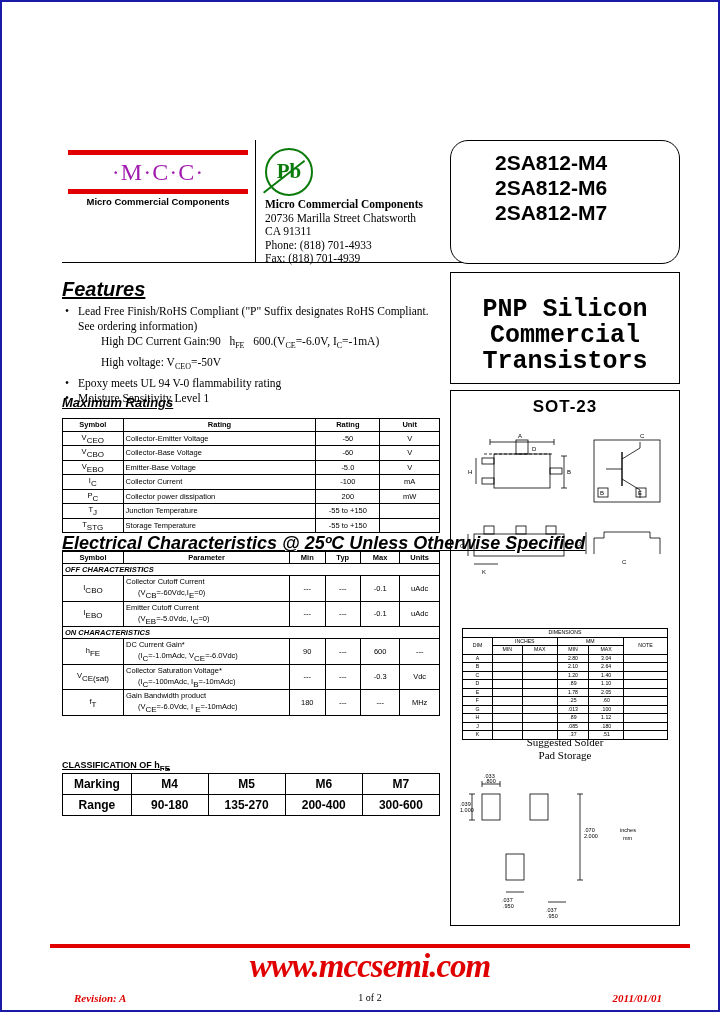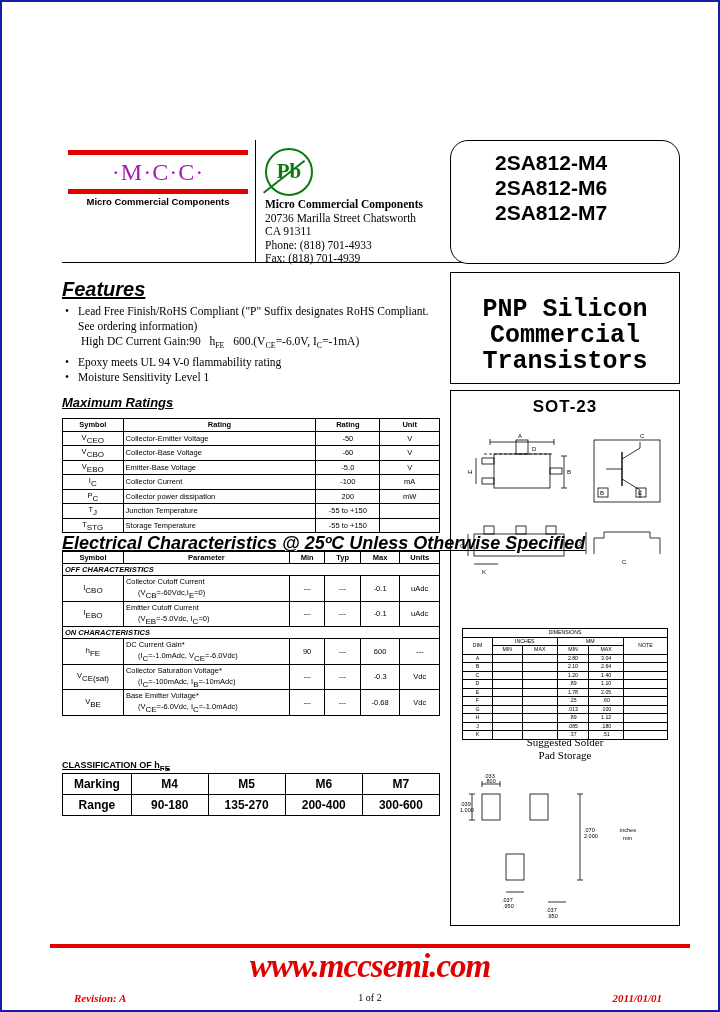--- a/index.html
+++ b/index.html
@@ -85,21 +85,21 @@
     font-weight:bold;font-style:italic;font-size:20px;
     text-decoration:underline;
   }
   .feat{
     position:absolute;left:52px;top:294px;width:380px;
     font-size:11.5px;line-height:14.5px;
   }
   .feat ul{margin:0;padding-left:16px;list-style:none;}
   .feat li{position:relative;margin-bottom:1px;}
   .feat li .bullet{position:absolute;left:-13px;top:0;}
-  .indent{padding-left:3px;}
+  .indent{padding-left:3px;margin-left:20px;}
   sub{font-size:8px;}
   
   .sec-title{
     font-family:"Liberation Sans", sans-serif;
     font-weight:bold;font-style:italic;font-size:13px;
     text-decoration:underline;
   }
   #maxr-title{position:absolute;left:52px;top:385px;}
   table.grid{
     border-collapse:collapse;font-size:7.5px;
@@ -198,20 +198,23 @@
     <div class="pnp-t">PNP Silicon</div>
     <div class="pnp-t" style="padding-top:0">Commercial Transistors</div>
   </div>
 
   <div class="features-title">Features</div>
   <div class="feat">
     <ul>
       <li><span class="bullet">•</span><span>Lead Free Finish/RoHS Compliant ("P" Suffix designates RoHS Compliant.  See ordering information)</span></li>
       <li style="list-style:none">
         <span class="indent">High DC Current Gain:90&nbsp;&nbsp; h<sub>FE</sub>&nbsp;&nbsp; 600.(V<sub>CE</sub>=-6.0V, I<sub>C</sub>=-1mA)</span>
+      </li>
+      <li style="list-style:none">
+        <span class="indent">High voltage: V<sub>CEO</sub>=-50V</span>
       </li>
       <li><span class="bullet">•</span><span>Epoxy meets UL 94 V-0 flammability rating</span></li>
       <li><span class="bullet">•</span><span>Moisture Sensitivity Level 1</span></li>
     </ul>
   </div>
 
   <div class="sec-title" id="maxr-title">Maximum Ratings</div>
   <table class="grid" id="maxtable">
     <tbody>
           <tr>
@@ -320,29 +323,29 @@
       <td class="l">
         <div>Collector Saturation Voltage*</div>
         <div style="padding-left:12px">(I<sub>C</sub>=-100mAdc, I<sub>B</sub>=-10mAdc)</div>
       </td>
       <td class="c">---</td>
       <td class="c">---</td>
       <td class="c">-0.3</td>
       <td class="c">Vdc</td>
     </tr>
     <tr class="tall">
-      <td class="c">V<sub>BE</sub></td>
+      <td class="c">f<sub>T</sub></td>
       <td class="l">
-        <div>Base Emitter Voltage*</div>
-        <div style="padding-left:12px">(V<sub>CE</sub>=-6.0Vdc, I<sub>C</sub>=-1.0mAdc)</div>
+        <div>Gain Bandwidth product</div>
+        <div style="padding-left:12px">(V<sub>CE</sub>=-6.0Vdc, I <sub>E</sub>=-10mAdc)</div>
       </td>
-      <td class="c">---</td>
-      <td class="c">---</td>
-      <td class="c">-0.68</td>
-      <td class="c">Vdc</td>
+      <td class="c">180</td>
+      <td class="c">---</td>
+      <td class="c">---</td>
+      <td class="c">MHz</td>
     </tr>
   </tbody>
       </table>
 
   <div id="class-title">CLASSIFICATION OF h<sub>FE</sub></div>
   <table class="grid" id="classtable">
     <tbody>
           <tr>
       <td style="width:66px">Marking</td>
       <td style="width:78px">M4</td>

